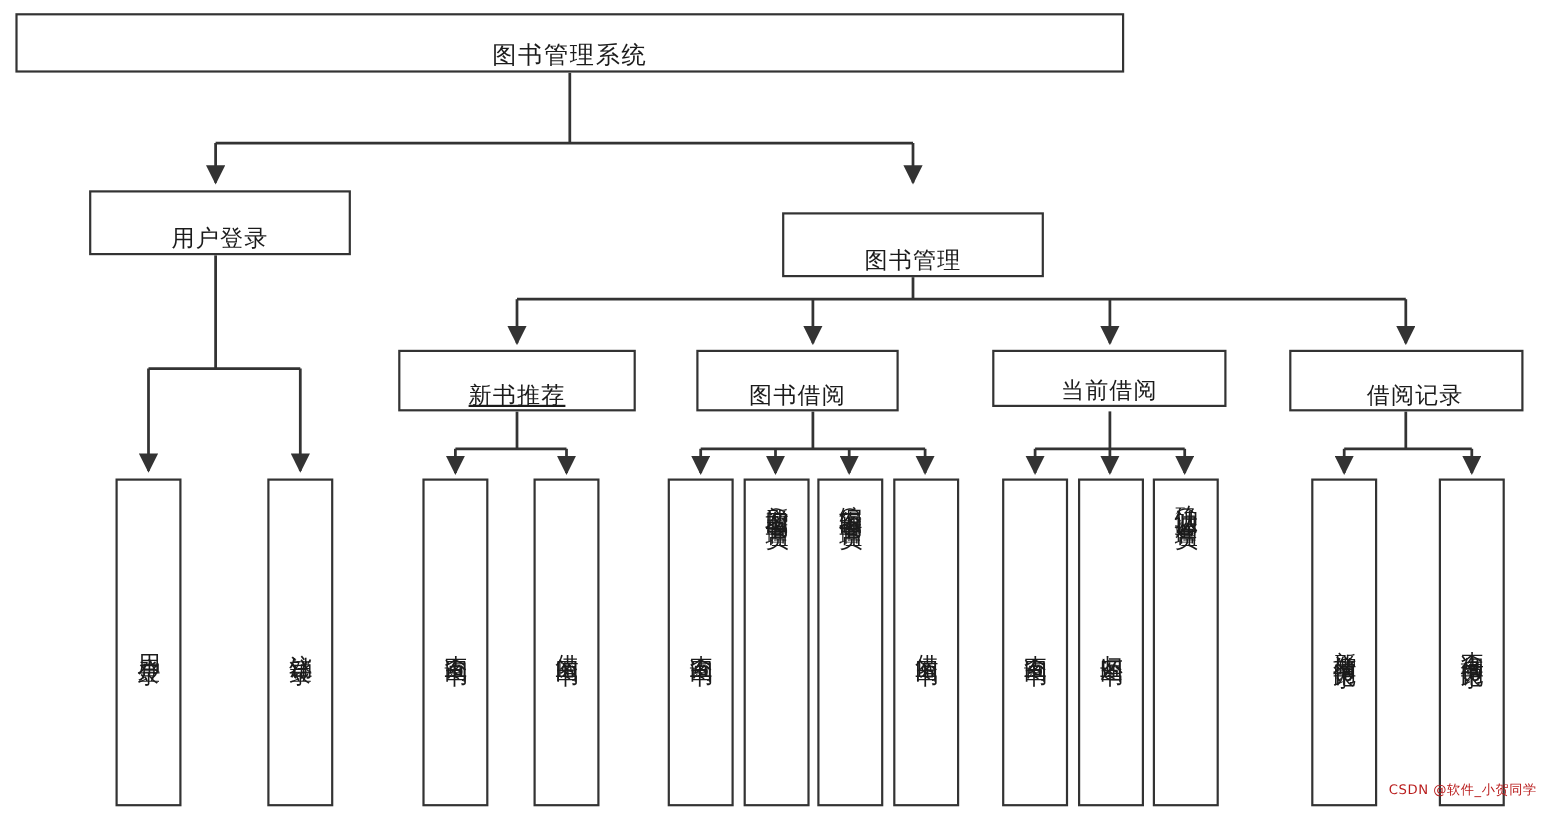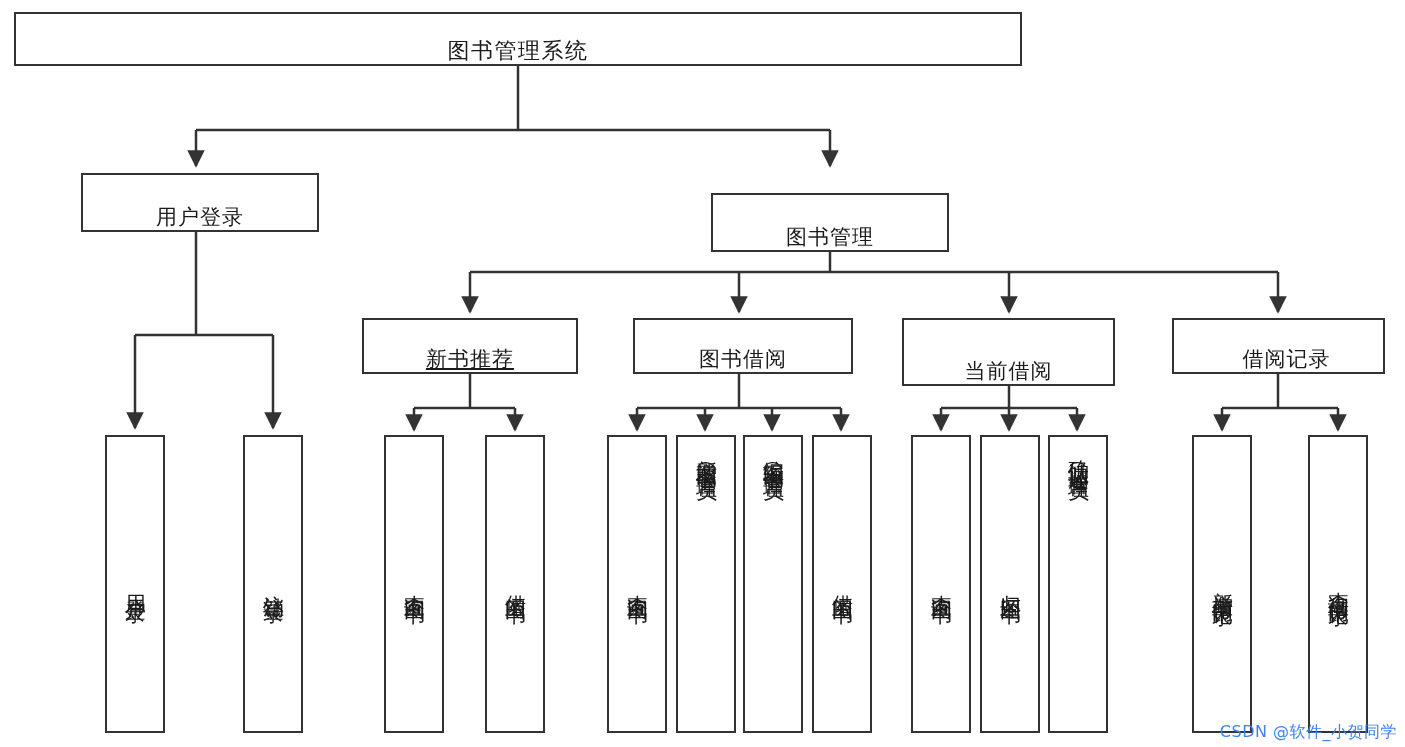--- a/index.html
+++ b/index.html
@@ -67,23 +67,23 @@
     line-height: 1;
     white-space: nowrap;
   }
   .node.vert.centered {
     align-items: center;
     padding-top: 0;
   }
   #watermark {
     position: absolute;
     right: 8px;
-    bottom: 4px;
-    font-size: 16px;
-    color: #3b82f6;
+    bottom: 20px;
+    font-size: 12px;
+    color: #b91c1c;
     letter-spacing: 0.5px;
     z-index: 5;
     white-space: nowrap;
     font-family: "DejaVu Sans", "Liberation Sans", sans-serif;
   }
 </style>
 </head>
 <body>
 
 <div id="diagram-root">
@@ -146,24 +146,24 @@
   <div class="node horiz" style="left:81px; top:173px; width:238px; height:59px;">
     <span class="node-label">用户登录</span>
   </div>
   <div class="node horiz" style="left:711px; top:173px; width:238px; height:59px;margin-top:20px;">
     <span class="node-label">图书管理</span>
   </div>
 
   <div class="node horiz" style="left:362px; top:318px; width:216px; height:56px;text-decoration:underline;">
     <span class="node-label">新书推荐</span>
   </div>
-  <div class="node horiz" style="left:633px; top:318px; width:220px; height:56px;">
+  <div class="node horiz" style="left:633px; top:318px; width:184px; height:56px;">
     <span class="node-label">图书借阅</span>
   </div>
-  <div class="node horiz" style="left:902px; top:318px; width:213px; height:68px;">
+  <div class="node horiz" style="left:902px; top:318px; width:213px; height:52px;">
     <span class="node-label">当前借阅</span>
   </div>
   <div class="node horiz" style="left:1172px; top:318px; width:213px; height:56px;padding-left:16px;">
     <span class="node-label">借阅记录</span>
   </div>
 
   <div class="node vert centered" style="left:105px; top:435px; width:60px; height:298px;">
     <span class="node-label">用户登录</span>
   </div>
   <div class="node vert centered" style="left:243px; top:435px; width:60px; height:298px;">

